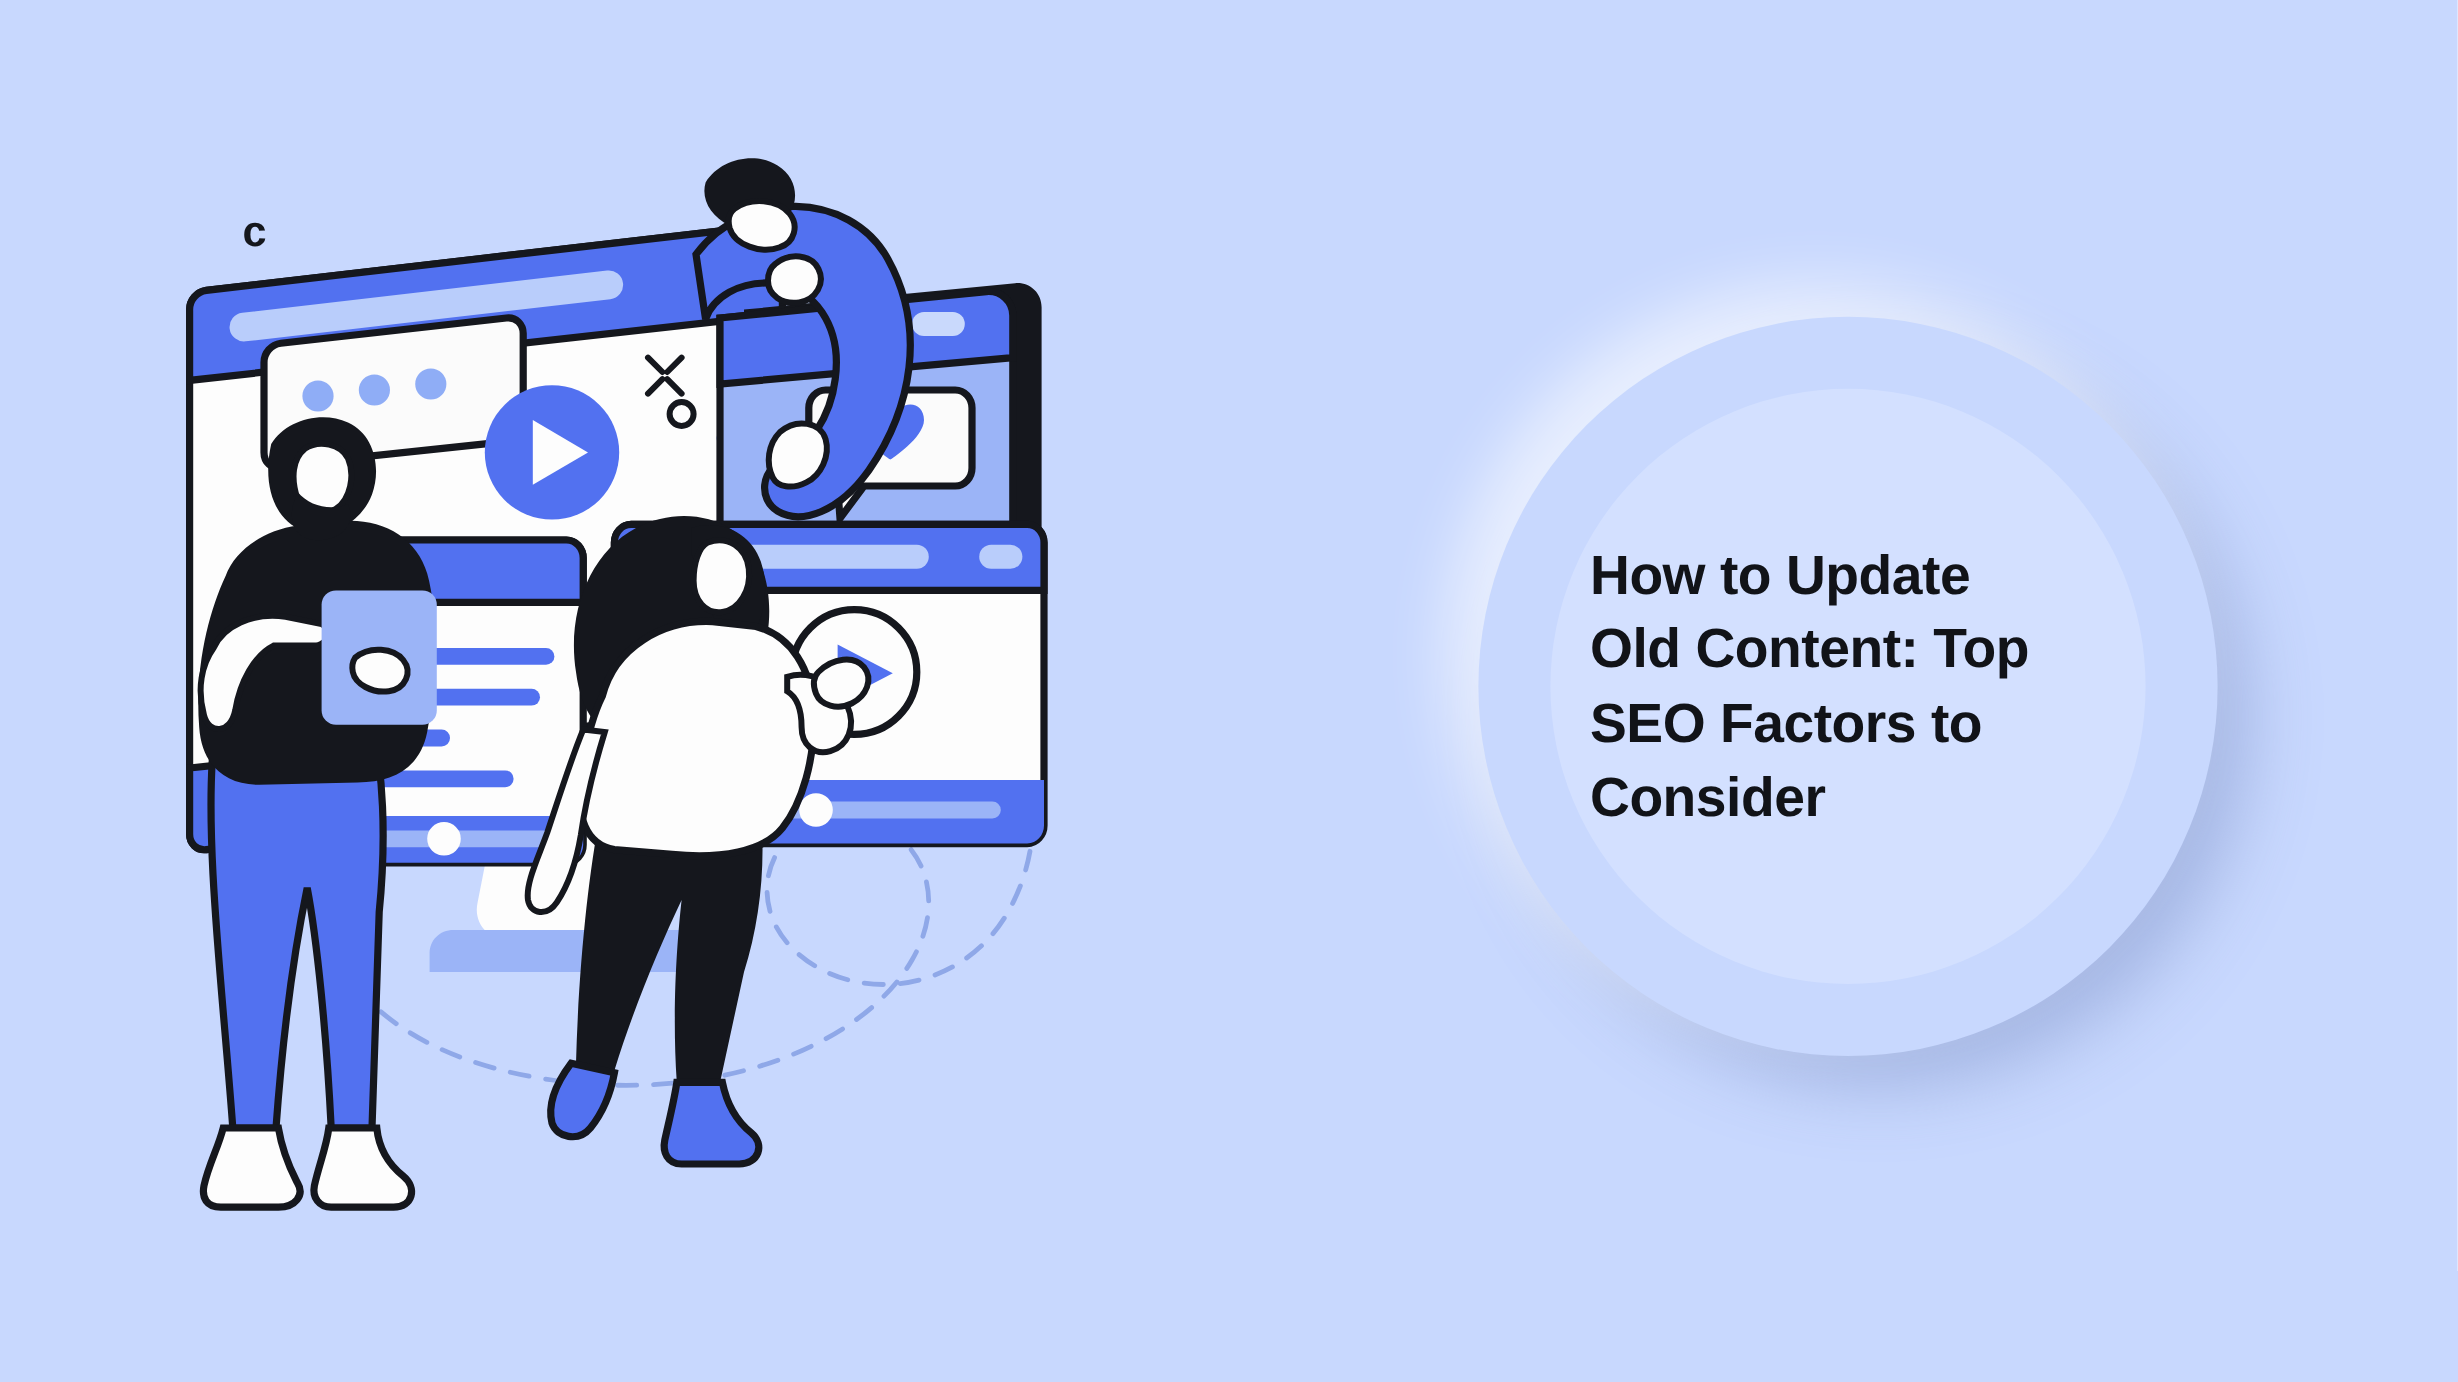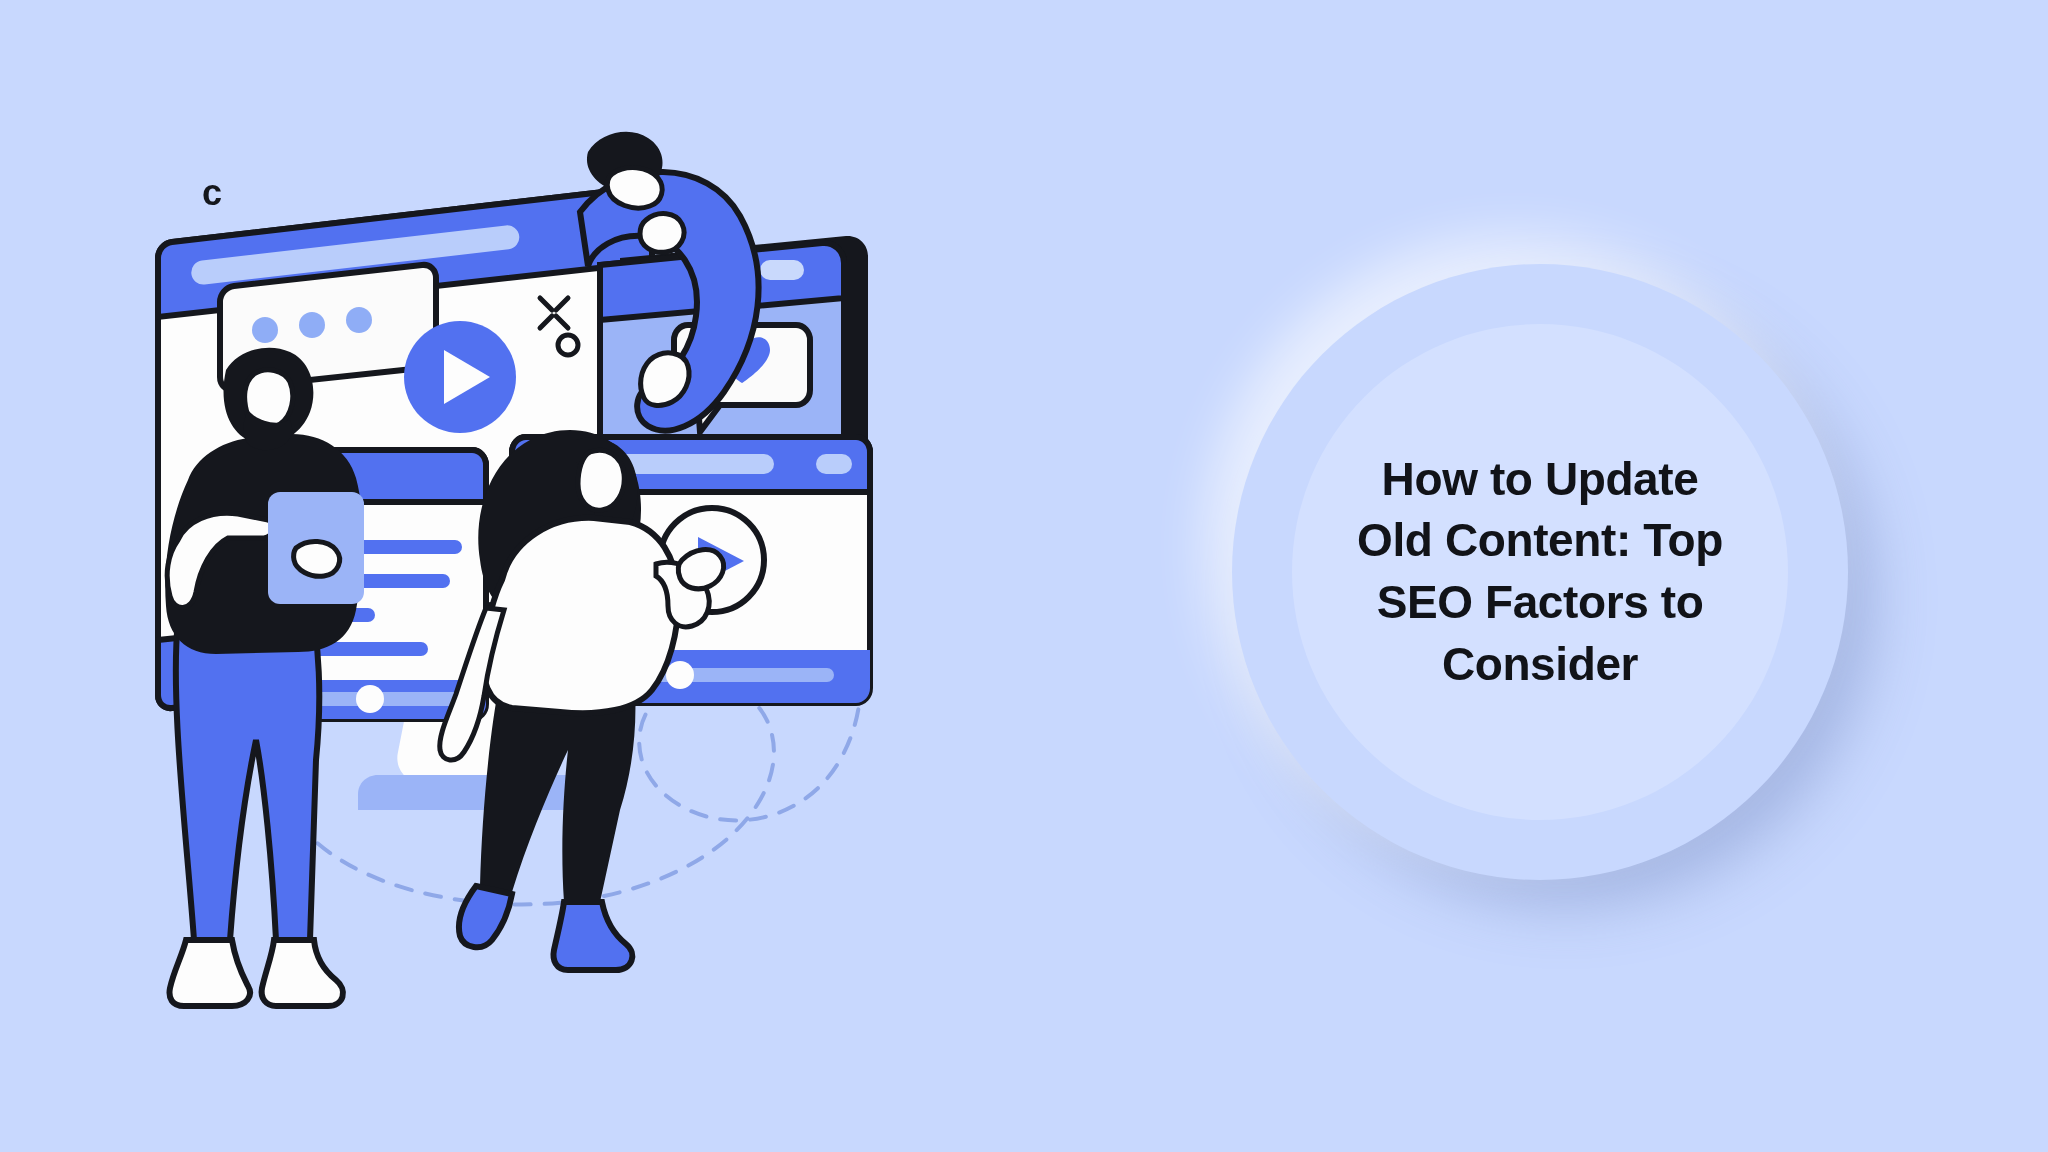--- a/index.html
+++ b/index.html
@@ -35,21 +35,20 @@
     width:496px; height:496px;
     border-radius:50%;
     background:#d3e0ff;
     display:flex; align-items:center; justify-content:center;
   }
   #hero-title {
     font-size:46px;
     line-height:1.34;
     font-weight:bold;
     color:#111318;
-    text-align:center;
     letter-spacing:-0.4px;
     width:430px;
     white-space:pre-line;
   }
 
   
   #illustration {
     position:absolute;
     left:60px; top:40px;
     width:1120px; height:1080px;

